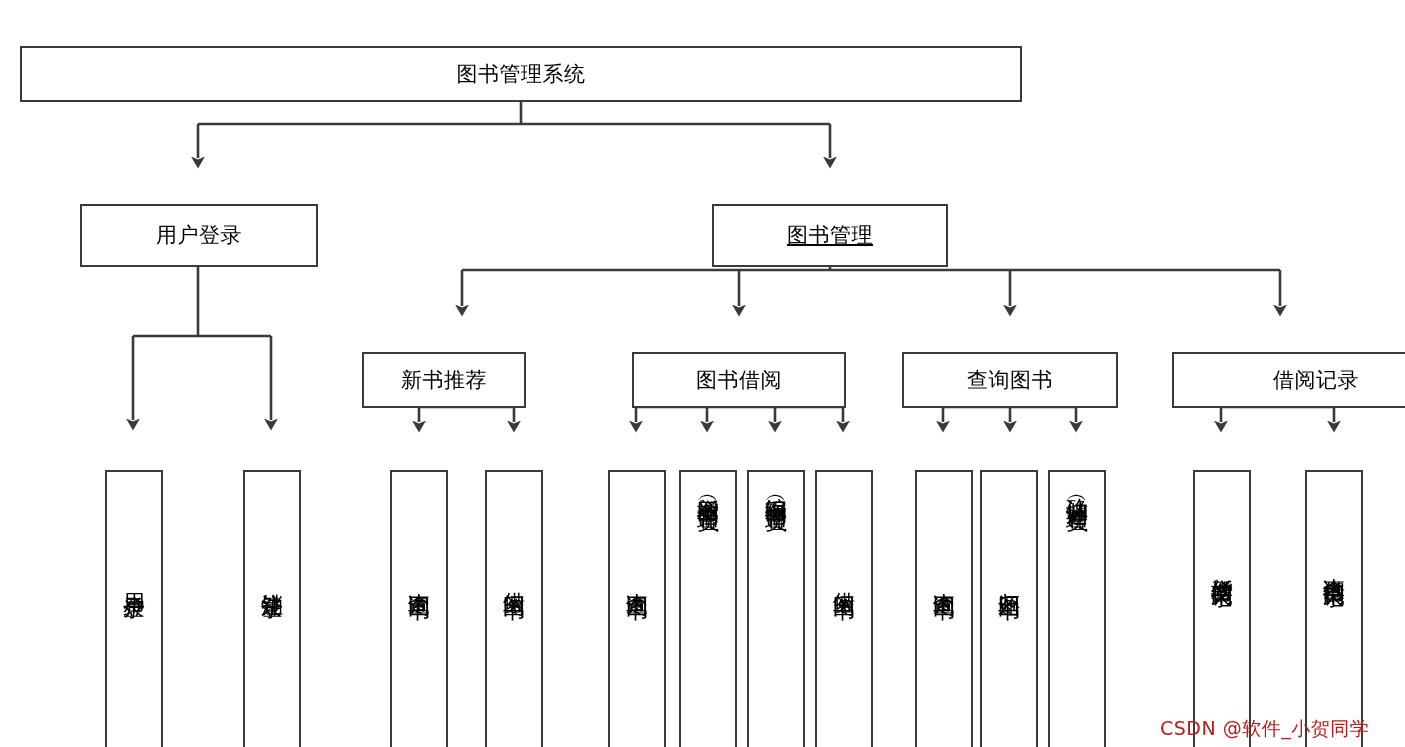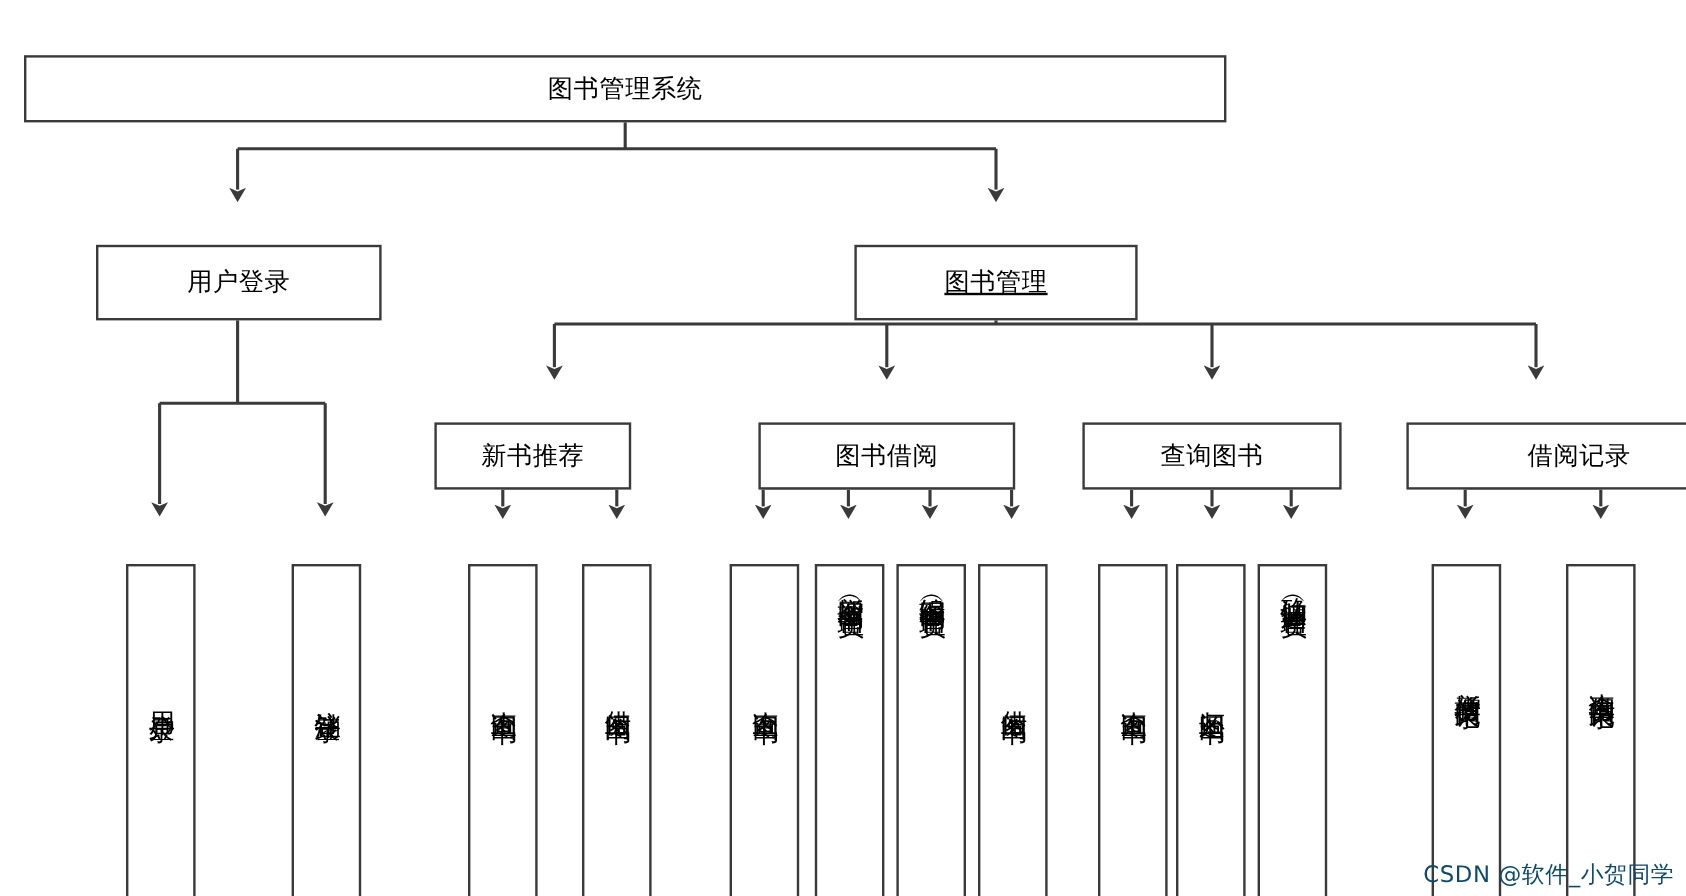--- a/index.html
+++ b/index.html
@@ -62,24 +62,24 @@
     padding-top: 95px;
   }
   .node.vert.tall .label {
     padding-top: 0px;
   }
   .node.vert.r-mid .label {
     padding-top: 80px;
   }
   #watermark {
     position: absolute;
-    left: 1186px;
+    left: 1160px;
     top: 716px;
     font-size: 19px;
-    color: #0c4a6e;
+    color: #b91c1c;
     letter-spacing: 0.5px;
     white-space: nowrap;
     text-align: center;
   }
 </style>
 </head>
 <body>
 
 <div id="canvas">
 

